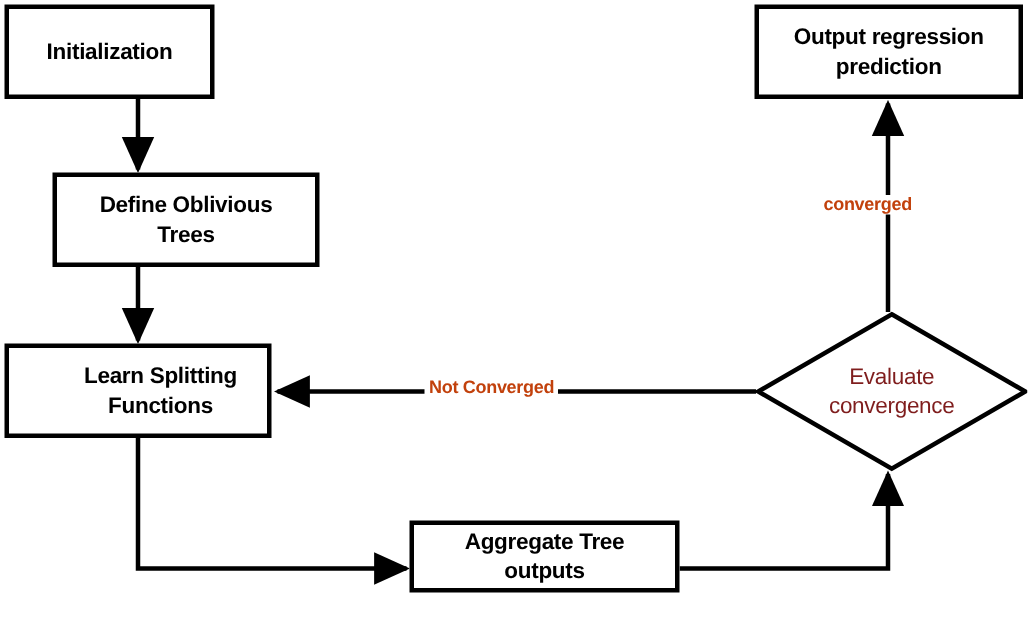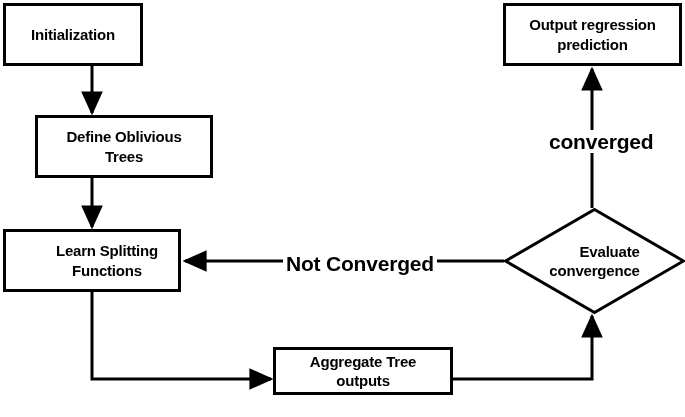--- a/index.html
+++ b/index.html
@@ -42,46 +42,46 @@
     line-height: 1.30;
     color: #000000;
     letter-spacing: -0.2px;
     padding: 0 4px;
     white-space: pre-line;
   }
   .edge-label {
     position: absolute;
     font-family: "Liberation Sans", sans-serif;
     font-weight: bold;
-    font-size: 21px;
-    color: #000000;
+    font-size: 12px;
+    color: #c2410c;
     background: #ffffff;
     letter-spacing: -0.2px;
     white-space: nowrap;
     padding: 0 3px;
     line-height: 1.1;
   }
   .diamond-wrap {
     position: absolute;
   }
   .diamond-label {
     position: absolute;
     left: 0;
     top: 0;
     width: 100%;
     height: 100%;
     display: flex;
     align-items: center;
     justify-content: center;
-    text-align: right;
+    text-align: center;
     font-family: "Liberation Sans", sans-serif;
-    font-weight: bold;
+    font-weight: normal;
     font-size: 15px;
     line-height: 1.30;
-    color: #000000;
+    color: #7f1d1d;
     letter-spacing: -0.2px;
     white-space: pre-line;
     pointer-events: none;
   }
 </style>
 </head>
 <body>
 
 <div id="flow-root">
 

